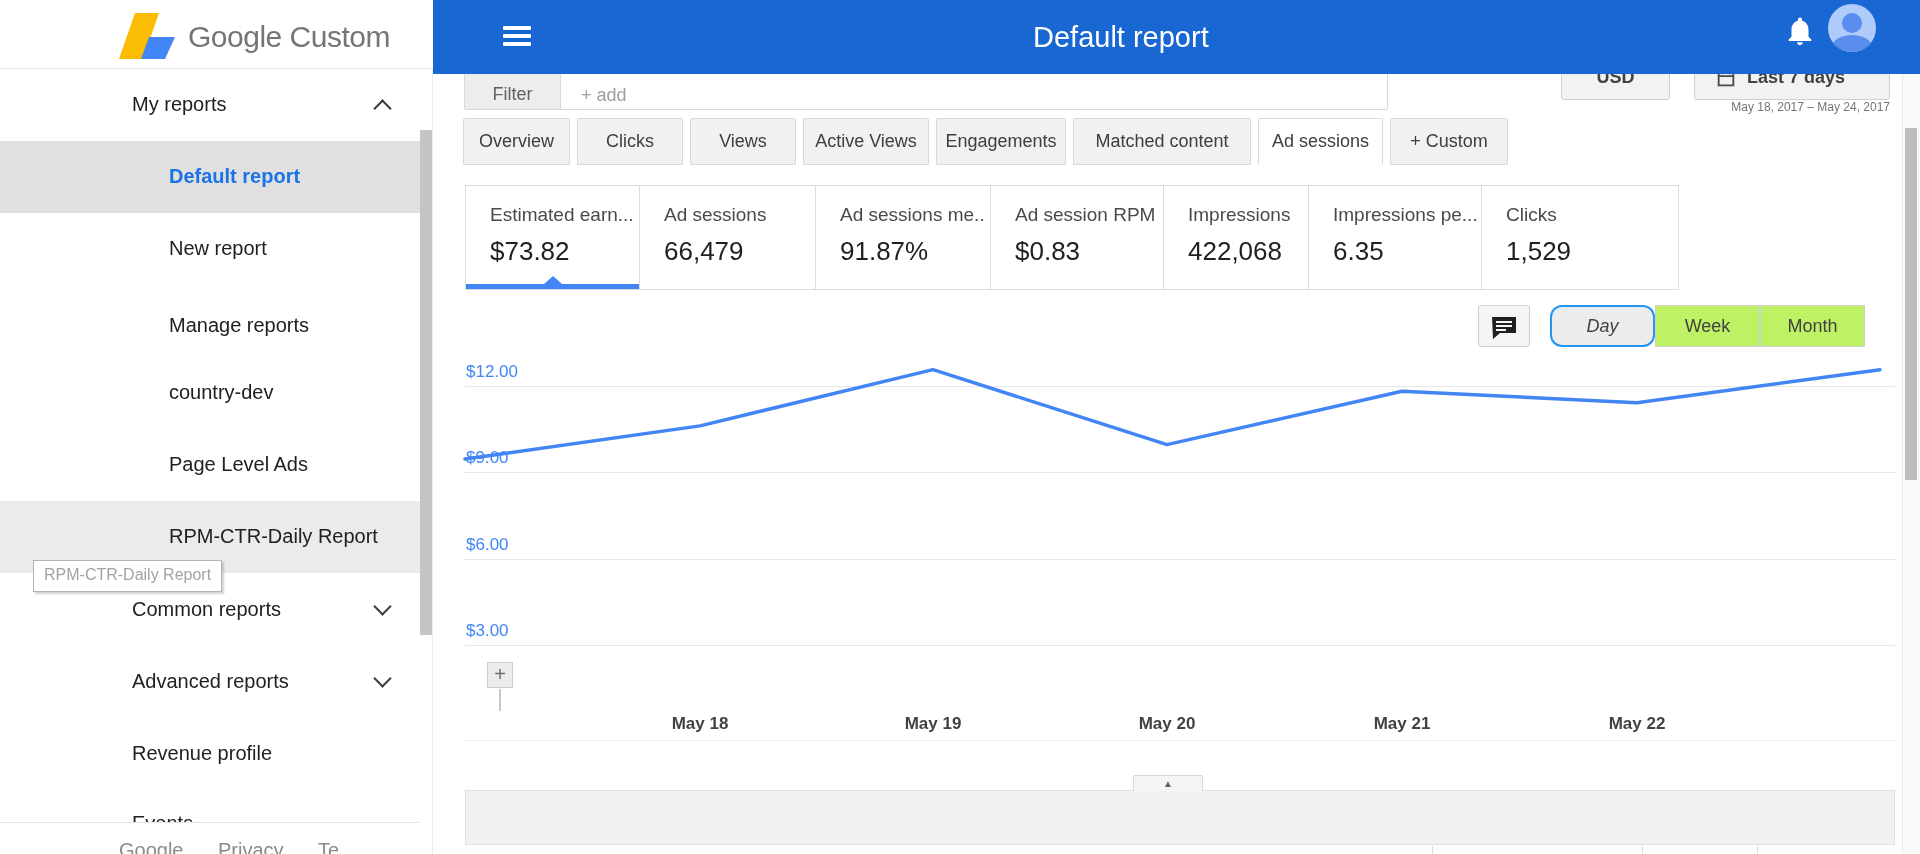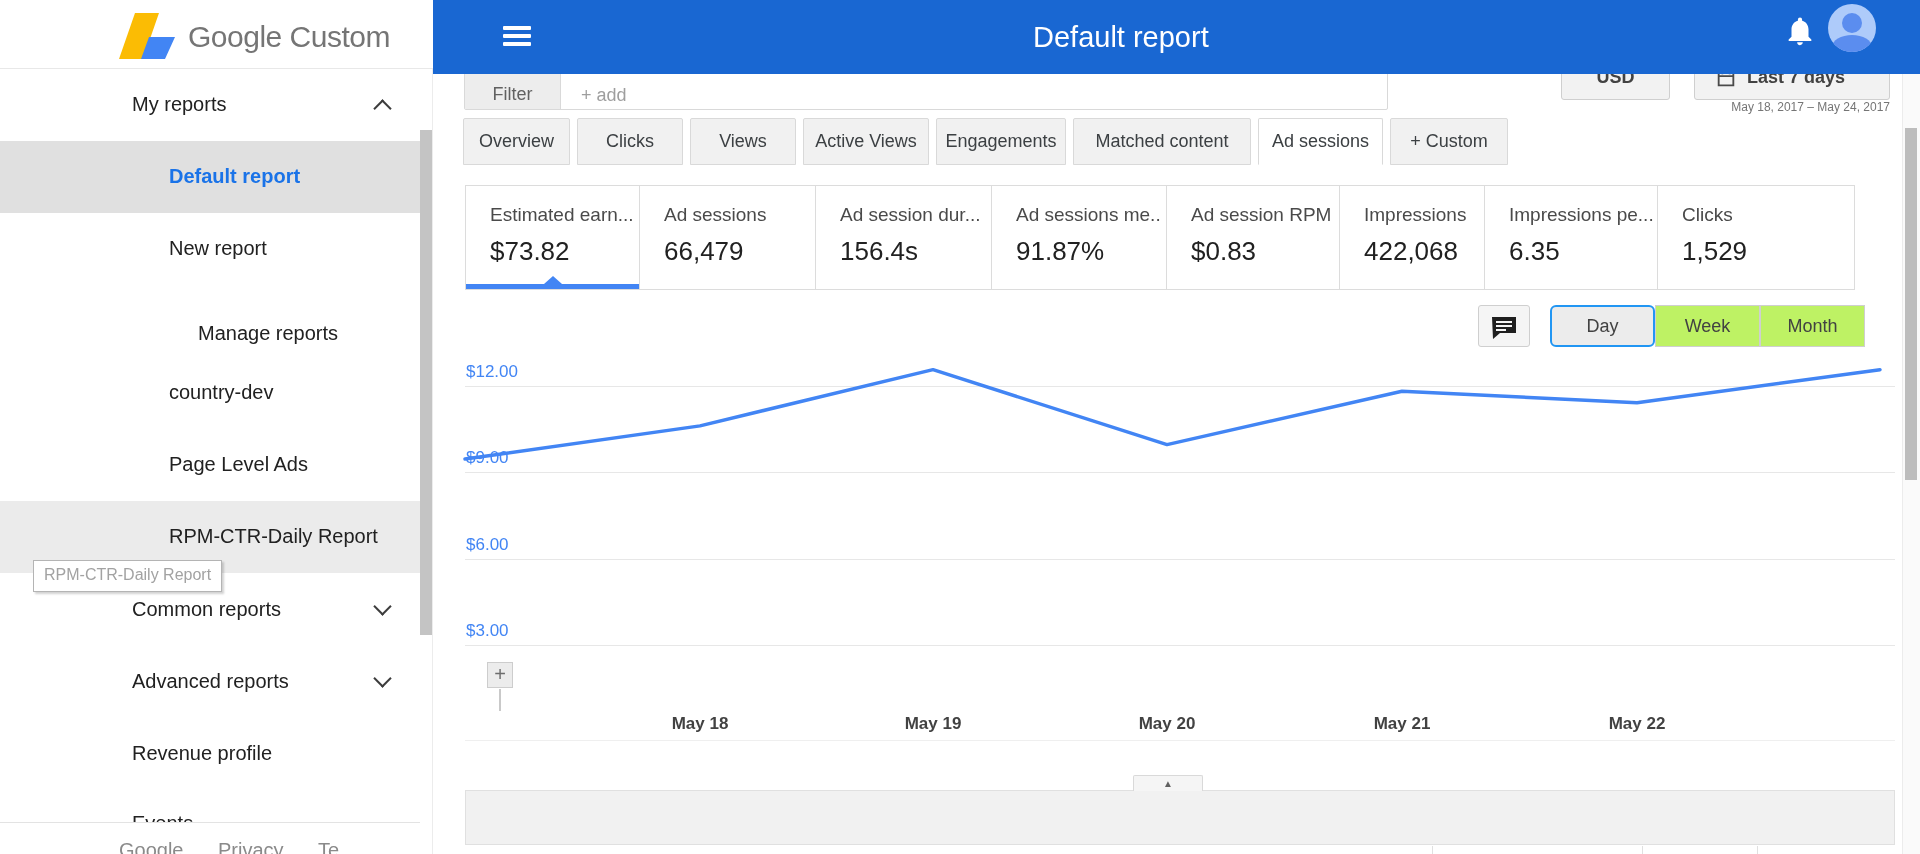--- a/index.html
+++ b/index.html
@@ -45,21 +45,21 @@
   .card{position:relative;height:105px;background:#fff;border:1px solid #dcdcdc;margin-left:-1px;padding:18px 0 0 24px;}
   .card:first-child{margin-left:0;}
   .card-label{font-size:19px;color:#4a4a4a;white-space:nowrap;}
   .card-value{margin-top:10px;font-size:26px;color:#212121;white-space:nowrap;}
   .card-underline{position:absolute;left:0;bottom:0;width:100%;height:5px;background:#4285f4;}
   .card-notch{position:absolute;left:50%;bottom:5px;margin-left:-9px;width:0;height:0;border-left:9px solid transparent;border-right:9px solid transparent;border-bottom:8px solid #4285f4;}
 
   
   #comment-btn{left:1478px;top:305px;width:52px;height:42px;background:#f5f5f5;border:1px solid #cfcfcf;border-radius:3px;text-align:center;padding-top:10px;}
   .seg-btn{top:305px;height:42px;background:#bef264;border:1px solid #cfcfcf;text-align:center;line-height:40px;font-size:18px;color:#424242;}
-  .seg-btn.selected{background:#ececec;border:2px solid #2196f3;line-height:38px;border-radius:6px;}
+  .seg-btn.selected{background:#ececec;border:2px solid #2196f3;line-height:38px;border-radius:12px;font-style:italic;}
 
   
   .gridline{left:465px;width:1430px;height:1px;background:#e7e7e7;}
   .ytick{left:466px;font-size:17px;color:#4285f4;white-space:nowrap;}
   .xtick{top:714px;width:100px;margin-left:-50px;text-align:center;font-size:17px;font-weight:bold;color:#424242;}
   #chart-svg{position:absolute;left:433px;top:350px;z-index:3;}
   #plus-btn{left:487px;top:662px;width:26px;height:26px;background:#ececec;border:1px solid #cdcdcd;color:#6d6d6d;font-size:20px;text-align:center;line-height:23px;z-index:4;}
   #plus-stem{left:499px;top:689px;width:2px;height:22px;background:#c9c9c9;}
   #chart-bottom-line{left:465px;top:740px;width:1430px;height:1px;background:#efefef;}
 
@@ -97,21 +97,21 @@
     </div>
 
     <div class="abs nav-label nav-top" style="top:93px;">My reports</div>
     <div class="abs chev chev-up" style="left:376px;top:102px;"></div>
 
     <div class="abs row-bg" style="top:141px;background:#e0e0e0;"></div>
     <div class="abs row-bg" style="top:501px;background:#ebebeb;"></div>
 
     <div class="abs nav-label nav-sub selected-label" style="top:165px;">Default report</div>
     <div class="abs nav-label nav-sub" style="top:237px;">New report</div>
-    <div class="abs nav-label nav-sub" style="top:322px;margin-left:29px;">Manage reports</div>
+    <div class="abs nav-label nav-sub" style="top:314px;">Manage reports</div>
     <div class="abs nav-label nav-sub" style="top:381px;">country-dev</div>
     <div class="abs nav-label nav-sub" style="top:453px;">Page Level Ads</div>
     <div class="abs nav-label nav-sub" style="top:525px;">RPM-CTR-Daily Report</div>
 
     <div class="abs nav-label nav-top" style="top:598px;">Common reports</div>
     <div class="abs chev chev-down" style="left:376px;top:600px;"></div>
     <div class="abs nav-label nav-top" style="top:670px;">Advanced reports</div>
     <div class="abs chev chev-down" style="left:376px;top:672px;"></div>
     <div class="abs nav-label nav-top" style="top:742px;">Revenue profile</div>
     <div class="abs nav-label nav-top" style="top:812px;">Events</div>
@@ -171,24 +171,20 @@
   <div id="cards" class="abs">
     <div class="card" style="width:175px;">
       <div class="card-label">Estimated earn...</div>
       <div class="card-value">$73.82</div>
       <div class="card-underline"></div>
       <div class="card-notch"></div>
     </div>
     <div class="card" style="width:177px;">
       <div class="card-label">Ad sessions</div>
       <div class="card-value">66,479</div>
-    </div>
-    <div class="card" style="width:177px;">
-      <div class="card-label">Ad session dur...</div>
-      <div class="card-value">156.4s</div>
     </div>
     <div class="card" style="width:176px;">
       <div class="card-label">Ad sessions me..</div>
       <div class="card-value">91.87%</div>
     </div>
     <div class="card" style="width:174px;">
       <div class="card-label">Ad session RPM</div>
       <div class="card-value">$0.83</div>
     </div>
     <div class="card" style="width:146px;">

